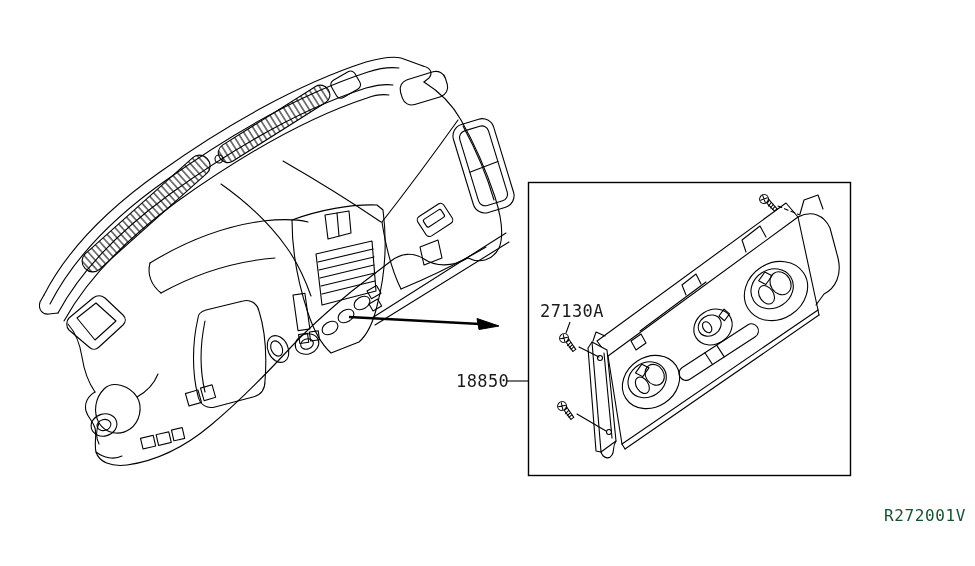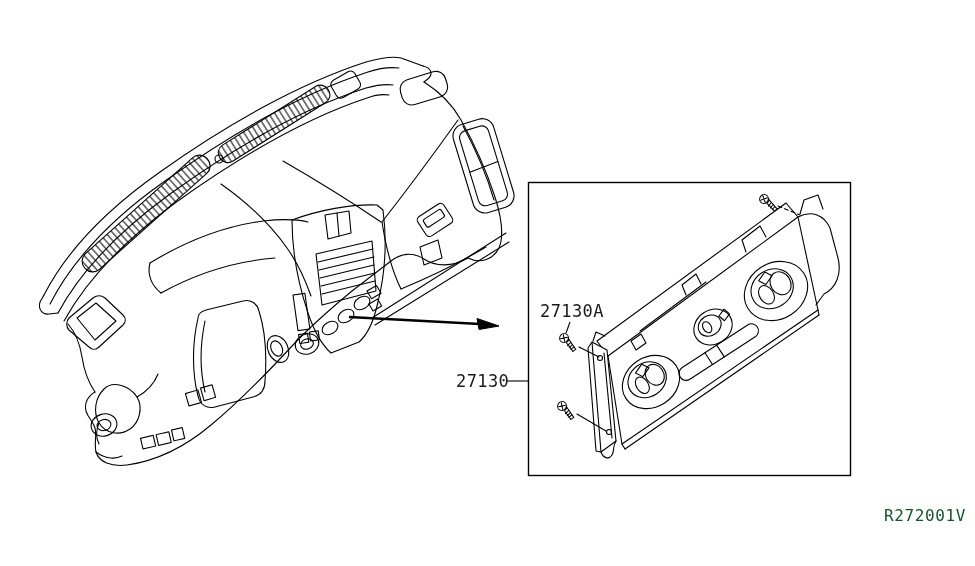--- a/index.html
+++ b/index.html
@@ -258,16 +258,16 @@
   </g>
 
   <g stroke="#000" stroke-width="1.1">
     <line x1="570" y1="322" x2="566" y2="333"></line>
     <line x1="507" y1="381" x2="528" y2="381"></line>
   </g>
 </svg>
 
   <div class="callout" style="left:540px;top:303px">27130A</div>
 
-  <div class="callout" style="left:456px;top:373px">27130</div>
+  <div class="callout" style="left:456px;top:373px">18850</div>
 
   <div class="refcode" style="left:884px;top:508px">R272001V</div>
 </div>
 
 </body></html>

